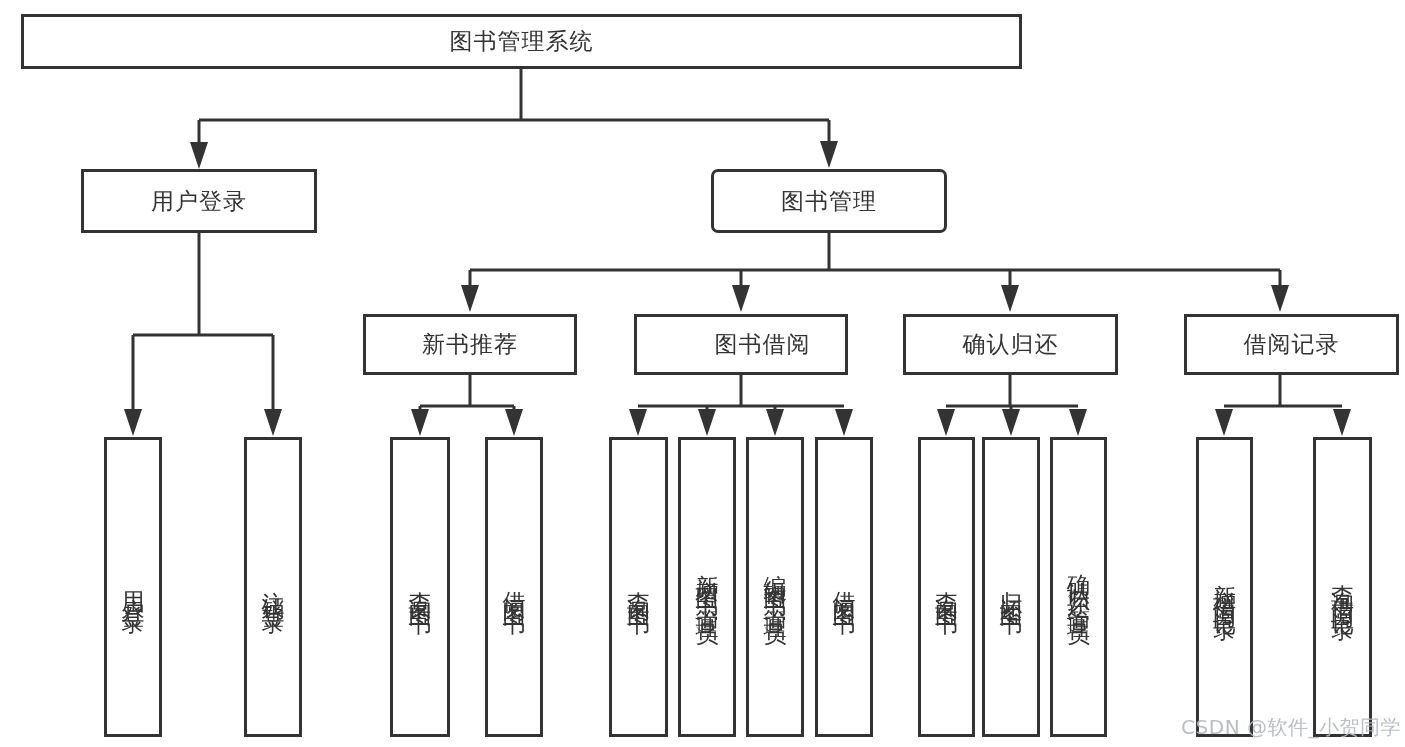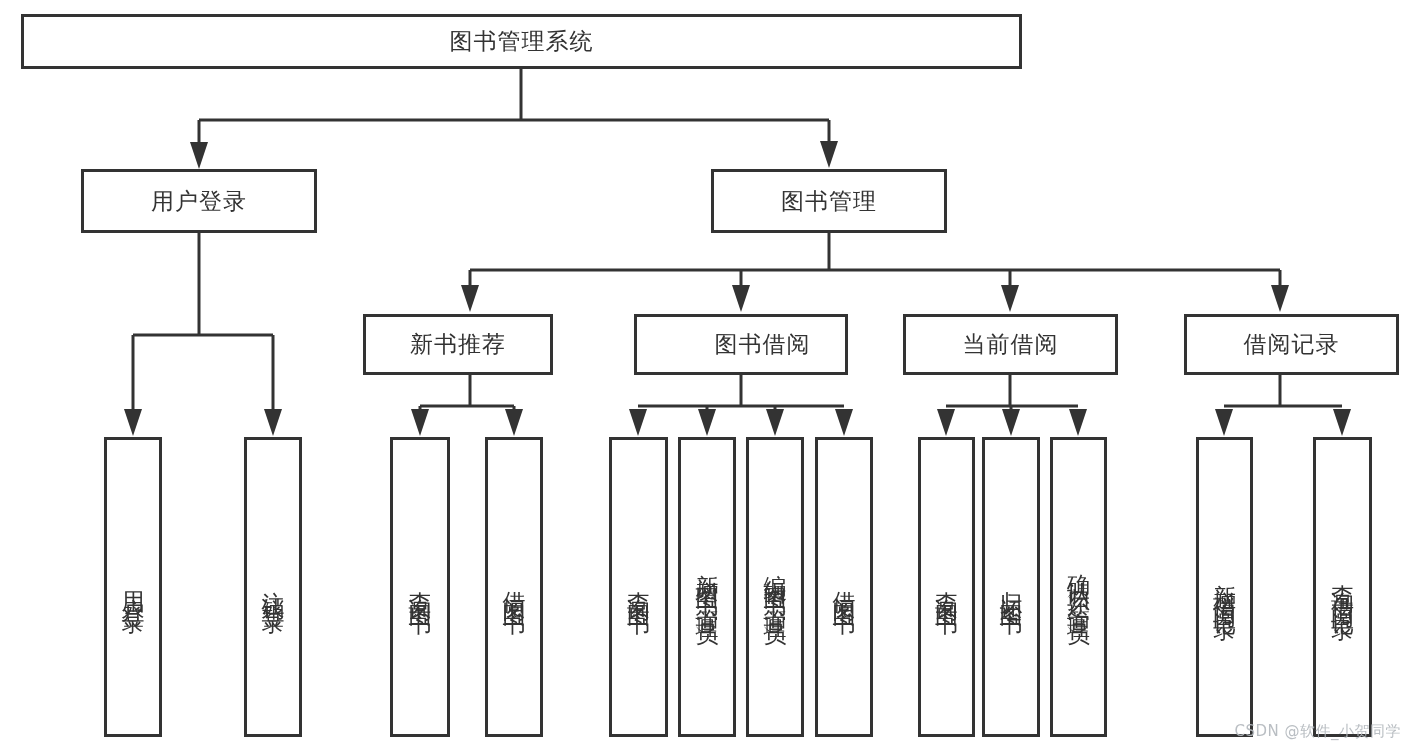--- a/index.html
+++ b/index.html
@@ -41,21 +41,21 @@
     text-orientation: mixed;
     font-size: 23px;
     letter-spacing: 7px;
     color: #333333;
     line-height: 1;
   }
   #watermark {
     position: absolute;
     right: 4px;
     bottom: 6px;
-    font-size: 15px;
+    font-size: 20px;
     color: #b4b9be;
     opacity: 0.92;
     z-index: 5;
     white-space: nowrap;
     letter-spacing: 0.5px;
   }
 </style>
 </head>
 <body>
 
@@ -117,32 +117,32 @@
     <polygon points="1333,409 1351,409 1342,436"></polygon>
   </svg>
 
   <div class="box" style="left:21px; top:14px; width:1001px; height:55px;">
     <span class="hlabel">图书管理系统</span>
   </div>
 
   <div class="box" style="left:81px; top:169px; width:236px; height:64px;">
     <span class="hlabel">用户登录</span>
   </div>
-  <div class="box" style="left:711px; top:169px; width:236px; height:64px;">
+  <div class="box" style="left:711px; top:169px; width:236px; height:64px;border-radius:7px;">
     <span class="hlabel">图书管理</span>
   </div>
 
-  <div class="box" style="left:363px; top:314px; width:190px; height:61px;">
+  <div class="box" style="left:363px; top:314px; width:214px; height:61px;">
     <span class="hlabel">新书推荐</span>
   </div>
   <div class="box" style="left:634px; top:314px; width:214px; height:61px;padding-left:43px;">
     <span class="hlabel">图书借阅</span>
   </div>
   <div class="box" style="left:903px; top:314px; width:215px; height:61px;">
-    <span class="hlabel">当前借阅</span>
+    <span class="hlabel">确认归还</span>
   </div>
   <div class="box" style="left:1173px; top:314px; width:215px; height:61px;margin-left:11px;">
     <span class="hlabel">借阅记录</span>
   </div>
 
   <div class="box" style="left:104px; top:437px; width:58px; height:300px;">
     <span class="vlabel">用户登录</span>
   </div>
   <div class="box" style="left:244px; top:437px; width:58px; height:300px;">
     <span class="vlabel">注销登录</span>

